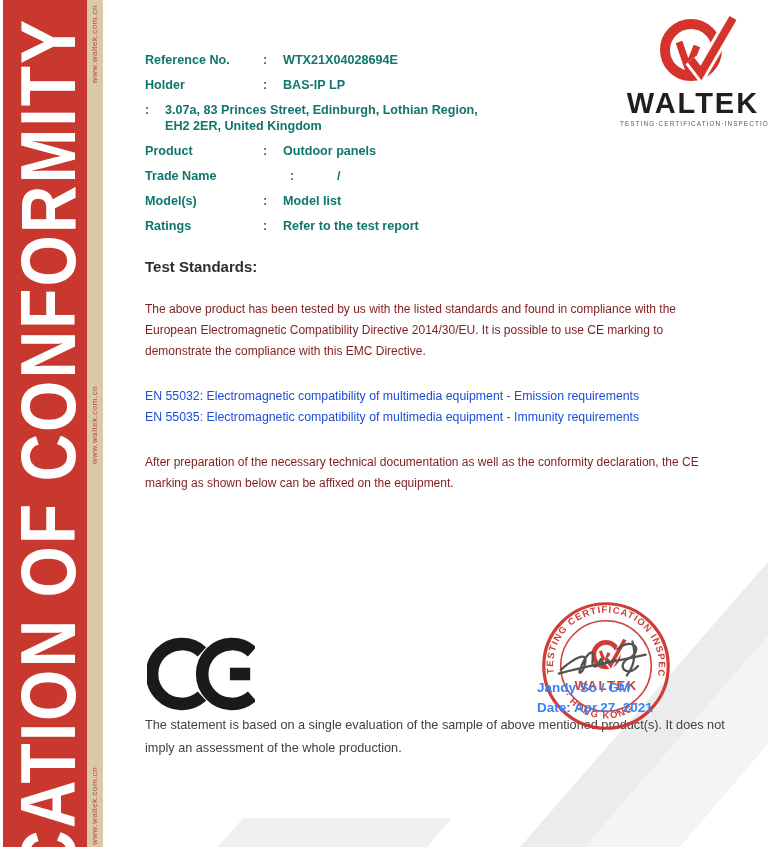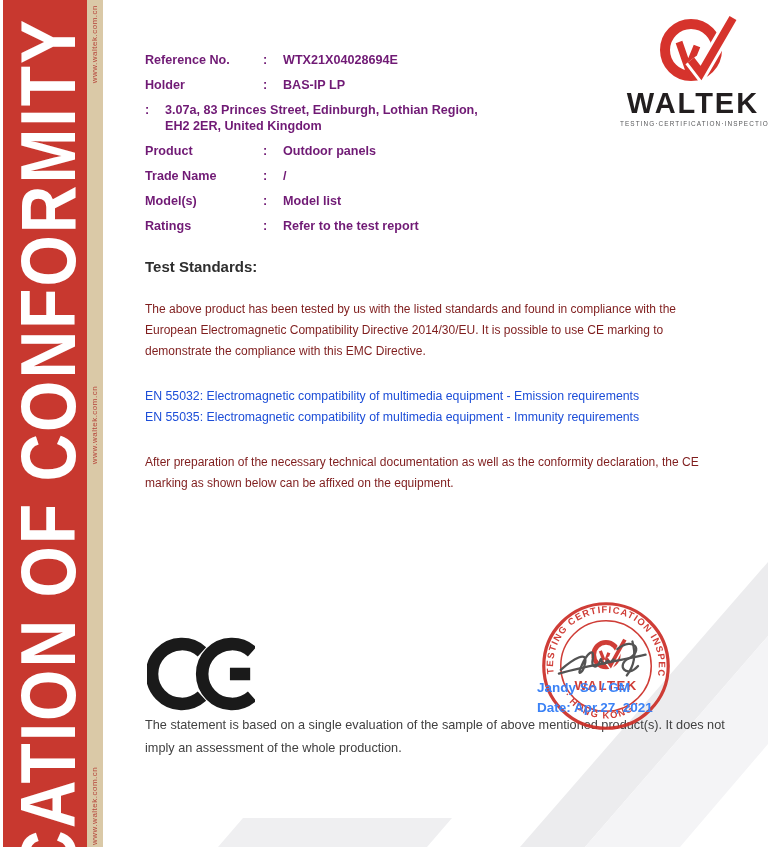--- a/index.html
+++ b/index.html
@@ -34,21 +34,21 @@
     font-size:8px; color:#b5443a; letter-spacing:0.5px; white-space:nowrap;
   }
 
   
   .logo-block { position:absolute; left:620px; top:10px; width:146px; text-align:center; z-index:2; }
   .logo-brand { font-size:29px; font-weight:bold; letter-spacing:2px; color:#221e1f; line-height:30px; }
   .logo-tagline { font-size:6.4px; color:#58595b; letter-spacing:1.1px; margin-top:2px; }
 
   
   .content { position:absolute; left:145px; top:52px; width:578px; z-index:2; color:#3d3d3d; }
-  .info-table { font-size:12.6px; font-weight:bold; color:#701a75; }
+  .info-table { font-size:12.6px; font-weight:bold; color:#0f766e; }
   .info-row { display:flex; margin-bottom:9px; line-height:16px; }
   .info-label { width:118px; flex:none; }
   .info-colon { width:20px; flex:none; text-align:left; }
   .info-value { max-width:314px; }
 
   .section-heading { margin-top:24px; font-size:15px; font-weight:bold; color:#2e2e2e; }
   .standards { margin-top:22px; font-size:12.6px; font-weight:bold; color:#333; line-height:19px; }
 
   .para { margin-top:24px; font-size:12px; line-height:21px; color:#7f1d1d; }
   .std-desc { margin-top:24px; font-size:12.3px; font-weight:normal; color:#1d4ed8; line-height:21px; }
@@ -112,21 +112,21 @@
       </div>
       <div class="info-row">
         <div class="info-colon">:</div>
         <div class="info-value">3.07a, 83 Princes Street, Edinburgh, Lothian Region, EH2 2ER, United Kingdom</div>
       </div>
       <div class="info-row">
         <div class="info-label">Product</div>
         <div class="info-colon">:</div>
         <div class="info-value">Outdoor panels</div>
       </div>
-      <div class="info-row" style="margin-top:3px;">
+      <div class="info-row" style="margin-top:3px;gap:27px;">
         <div class="info-label">Trade Name</div>
         <div class="info-colon">:</div>
         <div class="info-value">/</div>
       </div>
       <div class="info-row">
         <div class="info-label">Model(s)</div>
         <div class="info-colon">:</div>
         <div class="info-value">Model list</div>
       </div>
       <div class="info-row">

